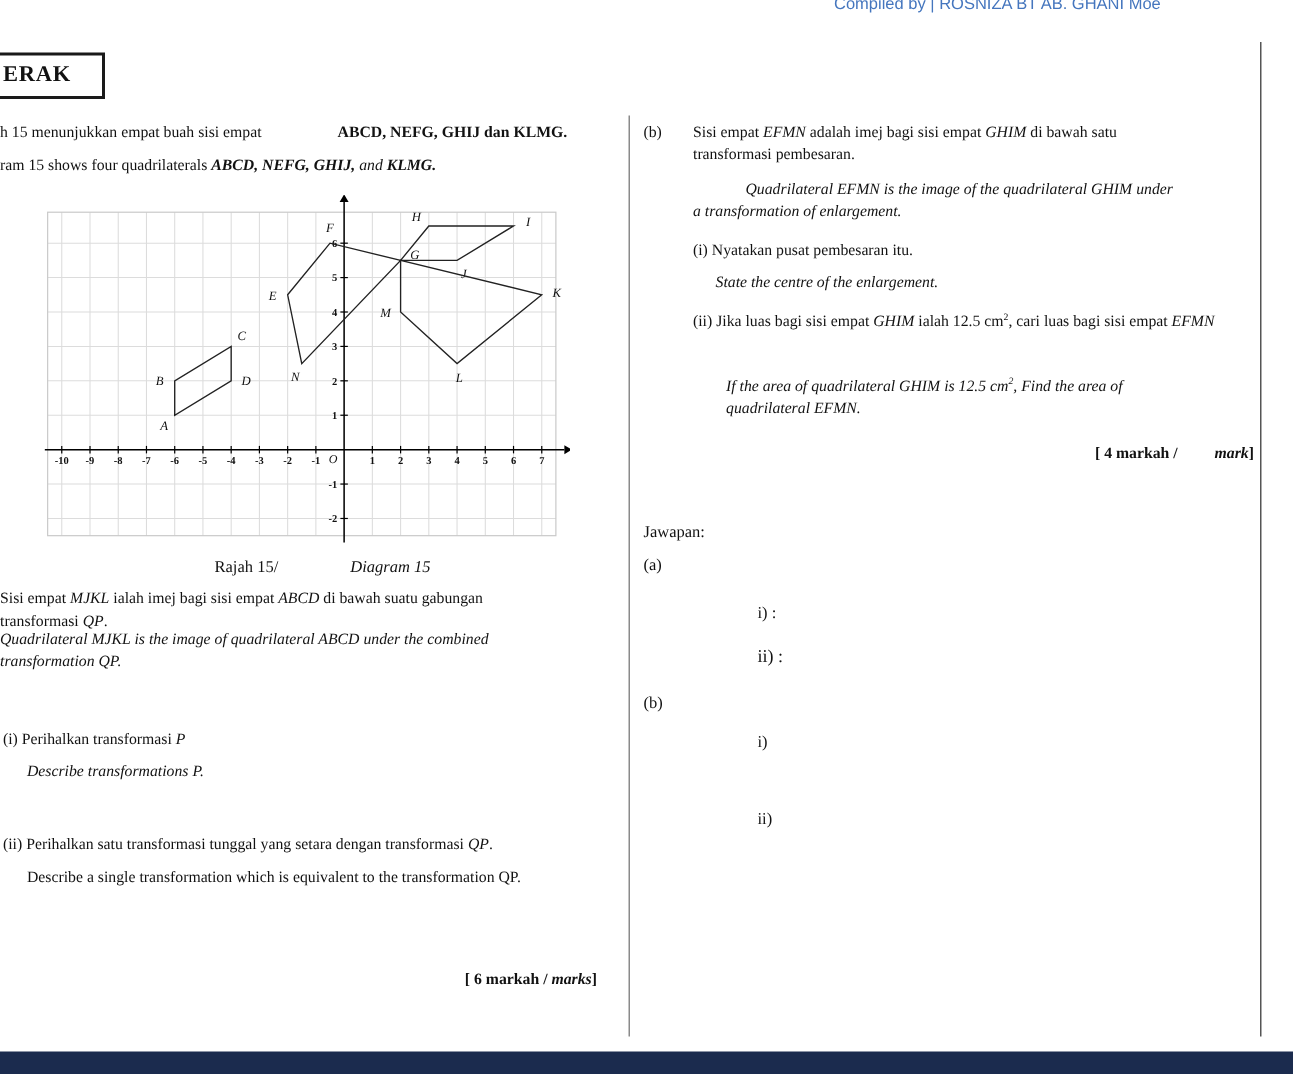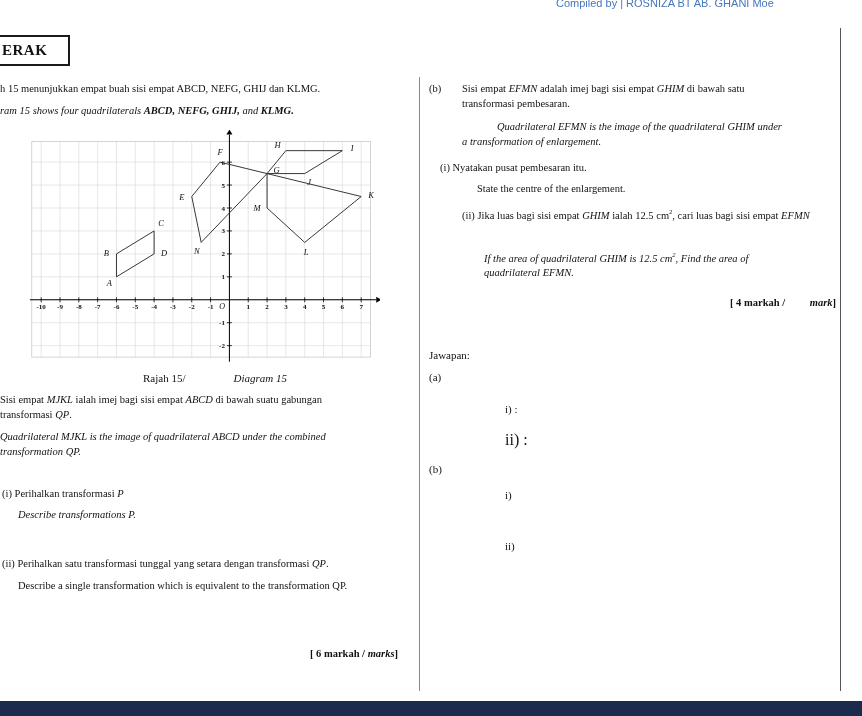--- a/index.html
+++ b/index.html
@@ -27,23 +27,23 @@
 
   <div class="abs header-box" style="top:35px;left:-16px;width:86px;height:31px">
     <span>ERAK</span>
   </div>
 
   <div class="vline" style="left:419px;top:77px;height:614px"></div>
   <div class="vline" style="left:840px;top:28px;height:663px;background:#555"></div>
 
   <div>
 
-    <p class="abs" style="top:82px;left:0;width:416px;white-space:nowrap"><span>h 15 menunjukkan empat buah sisi empat </span><span style="font-weight: normal;">ABCD,  NEFG,  GHIJ  dan  KLMG.</span></p>
+    <p class="abs" style="top:82px;left:0;width:416px;white-space:nowrap"><span>h 15 menunjukkan empat buah sisi empat </span><span style="font-weight: bold; margin-left: 48px;">ABCD,  NEFG,  GHIJ  dan  KLMG.</span></p>
 
-    <p class="abs" style="top:104px;left:0;width:416px;white-space:nowrap"><span style="font-style: italic; margin-top: 44px;">ram 15 shows four quadrilaterals </span><span style="font-weight: bold; font-style: italic;">ABCD, NEFG, GHIJ,</span><span style="font-style: italic;"> and </span><span style="font-weight: bold; font-style: italic;">KLMG.</span></p>
+    <p class="abs" style="top:104px;left:0;width:416px;white-space:nowrap"><span style=" margin-top: 44px;">ram 15 shows four quadrilaterals </span><span style="font-weight: bold; font-style: italic;">ABCD, NEFG, GHIJ,</span><span style="font-style: italic;"> and </span><span style="font-weight: bold; font-style: italic;">KLMG.</span></p>
 
     <svg class="abs" style="top:130px;left:28px" width="352" height="234" viewBox="0 0 352 234">
         <line x1="13.176470588235281" y1="11.470588235294118" x2="13.176470588235281" y2="227.11764705882354" stroke="#dcdcdc" stroke-width="0.7"></line>
         <line x1="31.99999999999999" y1="11.470588235294118" x2="31.99999999999999" y2="227.11764705882354" stroke="#dcdcdc" stroke-width="0.7"></line>
         <line x1="50.823529411764696" y1="11.470588235294118" x2="50.823529411764696" y2="227.11764705882354" stroke="#dcdcdc" stroke-width="0.7"></line>
         <line x1="69.6470588235294" y1="11.470588235294118" x2="69.6470588235294" y2="227.11764705882354" stroke="#dcdcdc" stroke-width="0.7"></line>
         <line x1="88.4705882352941" y1="11.470588235294118" x2="88.4705882352941" y2="227.11764705882354" stroke="#dcdcdc" stroke-width="0.7"></line>
         <line x1="107.29411764705881" y1="11.470588235294118" x2="107.29411764705881" y2="227.11764705882354" stroke="#dcdcdc" stroke-width="0.7"></line>
         <line x1="126.11764705882352" y1="11.470588235294118" x2="126.11764705882352" y2="227.11764705882354" stroke="#dcdcdc" stroke-width="0.7"></line>
         <line x1="144.94117647058823" y1="11.470588235294118" x2="144.94117647058823" y2="227.11764705882354" stroke="#dcdcdc" stroke-width="0.7"></line>
@@ -139,56 +139,56 @@
         <polygon points="333.1764705882353,66.52941176470588 276.70588235294116,112.41176470588236 239.05882352941177,78.00000000000001 239.05882352941177,43.58823529411765" fill="none" stroke="#222" stroke-width="0.9"></polygon>
         <text x="343.11055994694664" y="67.88317068485458" font-size="8.5" fill="#111" text-anchor="middle" font-style="italic">K</text>
         <text x="278.2264541954806" y="124.79548168238854" font-size="8.5" fill="#111" text-anchor="middle" font-style="italic">L</text>
         <text x="229.0842365311044" y="81.21247049987912" font-size="8.5" fill="#111" text-anchor="middle" font-style="italic">M</text>
       </svg>
 
     <p class="abs center" style="top:371px;left:40px;width:350px;font-size:11px"><span>Rajah 15/</span><span style="font-style: italic; padding-left: 48px;">Diagram 15</span></p>
 
     <p class="abs" style="top:393px;left:0;width:352px"><span>Sisi empat </span><span style="font-style: italic;">MJKL</span><span> ialah imej bagi sisi empat </span><span style="font-style: italic;">ABCD</span><span> di bawah suatu gabungan transformasi </span><span style="font-style: italic;">QP</span><span>.</span></p>
 
-    <p class="abs" style="top:430px;left:0;width:382px"><span style="font-style: italic;">Quadrilateral MJKL is the image of quadrilateral ABCD under the combined transformation QP.</span></p>
+    <p class="abs" style="top:420px;left:0;width:382px"><span style="font-style: italic;">Quadrilateral MJKL is the image of quadrilateral ABCD under the combined transformation QP.</span></p>
 
     <p class="abs" style="top:487px;left:2px;width:410px"><span>(i) Perihalkan transformasi </span><span style="font-style: italic;">P</span></p>
 
     <p class="abs" style="top:508px;left:18px;width:390px"><span style="font-style: italic;">Describe transformations P.</span></p>
 
     <p class="abs" style="top:557px;left:2px;width:412px"><span>(ii) Perihalkan satu transformasi tunggal yang setara dengan transformasi </span><span style="font-style: italic;">QP</span><span>.</span></p>
 
     <p class="abs" style="top:579px;left:18px;width:352px"><span style="">Describe a single transformation which is equivalent to the transformation QP.</span></p>
 
     <p class="abs right-align" style="top:647px;left:0;width:398px"><span style="font-weight: bold;">[ 6 markah / </span><span style="font-weight: bold; font-style: italic; margin-top: 24px;">marks</span><span style="font-weight: bold;">]</span></p>
   </div>
 
   <div>
 
     <p class="abs" style="top:82px;left:429px;width:26px">(b)</p>
 
     <p class="abs" style="top:82px;left:462px;width:322px"><span>Sisi empat </span><span style="font-style: italic;">EFMN</span><span> adalah imej bagi sisi empat </span><span style="font-style: italic;">GHIM</span><span> di bawah satu transformasi pembesaran.</span></p>
 
     <p class="abs" style="top:120px;left:462px;width:322px"><span style="font-style: italic; margin-left: 35px;">Quadrilateral EFMN is the image of the quadrilateral GHIM under a transformation of enlargement.</span></p>
 
-    <p class="abs" style="top:161px;left:440px;width:340px"><span>(i) Nyatakan pusat pembesaran itu.</span></p>
+    <p class="abs" style="top:161px;left:462px;width:340px"><span>(i) Nyatakan pusat pembesaran itu.</span></p>
 
-    <p class="abs" style="top:182px;left:477px;width:340px"><span style="">State the centre of the enlargement.</span></p>
+    <p class="abs" style="top:182px;left:477px;width:340px"><span style="font-style: italic;">State the centre of the enlargement.</span></p>
 
     <p class="abs hang" style="top:207px;left:462px;width:370px"><span>(ii) Jika luas bagi sisi empat </span><span style="font-style: italic;">GHIM</span><span> ialah 12.5 cm</span><sup>2</sup><span>, cari luas bagi sisi empat </span><span style="font-style: italic;">EFMN</span></p>
 
     <p class="abs" style="top:250px;left:484px;width:312px"><span style="font-style: italic; text-align: center;">If the area of quadrilateral GHIM is 12.5 cm</span><sup style="font-style: italic;">2</sup><span style="font-style: italic;">, Find the area of quadrilateral EFMN.</span></p>
 
     <p class="abs right-align" style="top:296px;left:560px;width:276px"><span style="font-weight: bold;">[ 4 markah / </span><span style="font-weight: bold; font-style: italic; margin-left: 22px;">mark</span><span style="font-weight: bold;">]</span></p>
   </div>
 
   <div>
     <p class="abs" style="top:348px;left:429px;font-size:11px">Jawapan:</p>
     <p class="abs" style="top:370px;left:429px;font-size:11px">(a)</p>
     <p class="abs" style="top:402px;left:505px;font-size:11px">i) :</p>
-    <p class="abs" style="top:429px;left:505px;font-size:16px">ii) :</p>
+    <p class="abs" style="top:429px;left:505px;font-size:12px">ii) :</p>
     <p class="abs" style="top:462px;left:429px;font-size:11px">(b)</p>
     <p class="abs" style="top:488px;left:505px;font-size:11px">i)</p>
     <p class="abs" style="top:539px;left:505px;font-size:11px">ii)</p>
   </div>
 
   <div class="footer-bar" style="top:701px;height:15px"></div>
 </div>
 
 </body></html>

